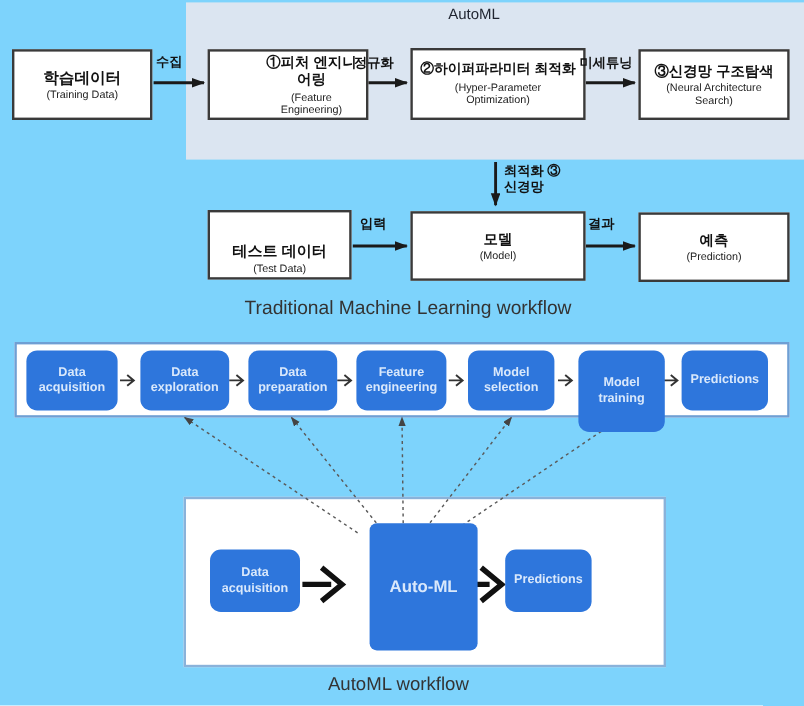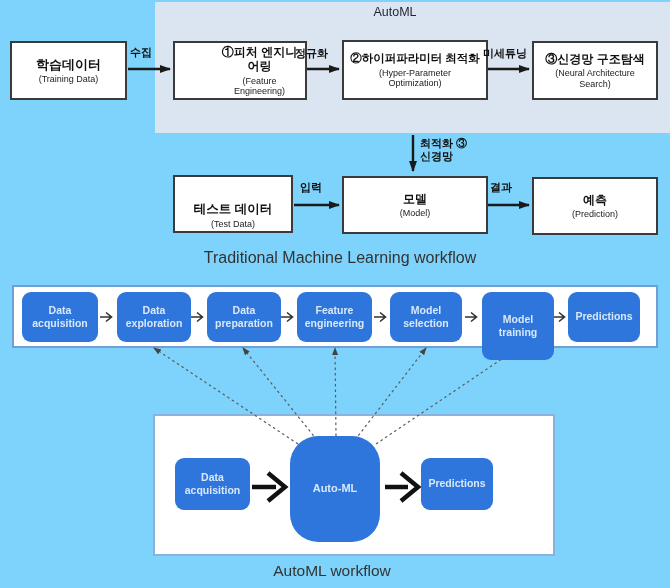--- a/index.html
+++ b/index.html
@@ -27,21 +27,21 @@
   .t1{left:120px;top:249px;width:440px;font-size:16px;}
   .t2{left:192px;top:562px;width:280px;font-size:15.5px;}
   .trad-container{position:absolute;left:12px;top:285px;width:646px;height:63px;
     border:2px solid var(--container-border);box-sizing:border-box;background:#fff;z-index:1;}
   .bottom-container{position:absolute;left:153px;top:414px;width:402px;height:142px;
     border:2px solid var(--bottom-container-border);box-sizing:border-box;background:#fff;z-index:1;}
   .bstep{position:absolute;background:var(--step-blue);color:var(--step-text);
     border-radius:9px;display:flex;justify-content:center;align-items:center;
     text-align:center;font-size:10.5px;font-weight:600;line-height:1.25;z-index:3;
     padding:2px;box-sizing:border-box;}
-  .automl-big{border-radius:28px;font-size:11px;}
+  .automl-big{border-radius:6px;font-size:14px;margin-left:18px;}
 </style>
 </head>
 <body>
 
 <div class="canvas">
 
   <div class="panel"></div>
   <div class="automl-title">AutoML</div>
 
   <svg class="overlay" width="670" height="588" viewBox="0 0 670 588">

